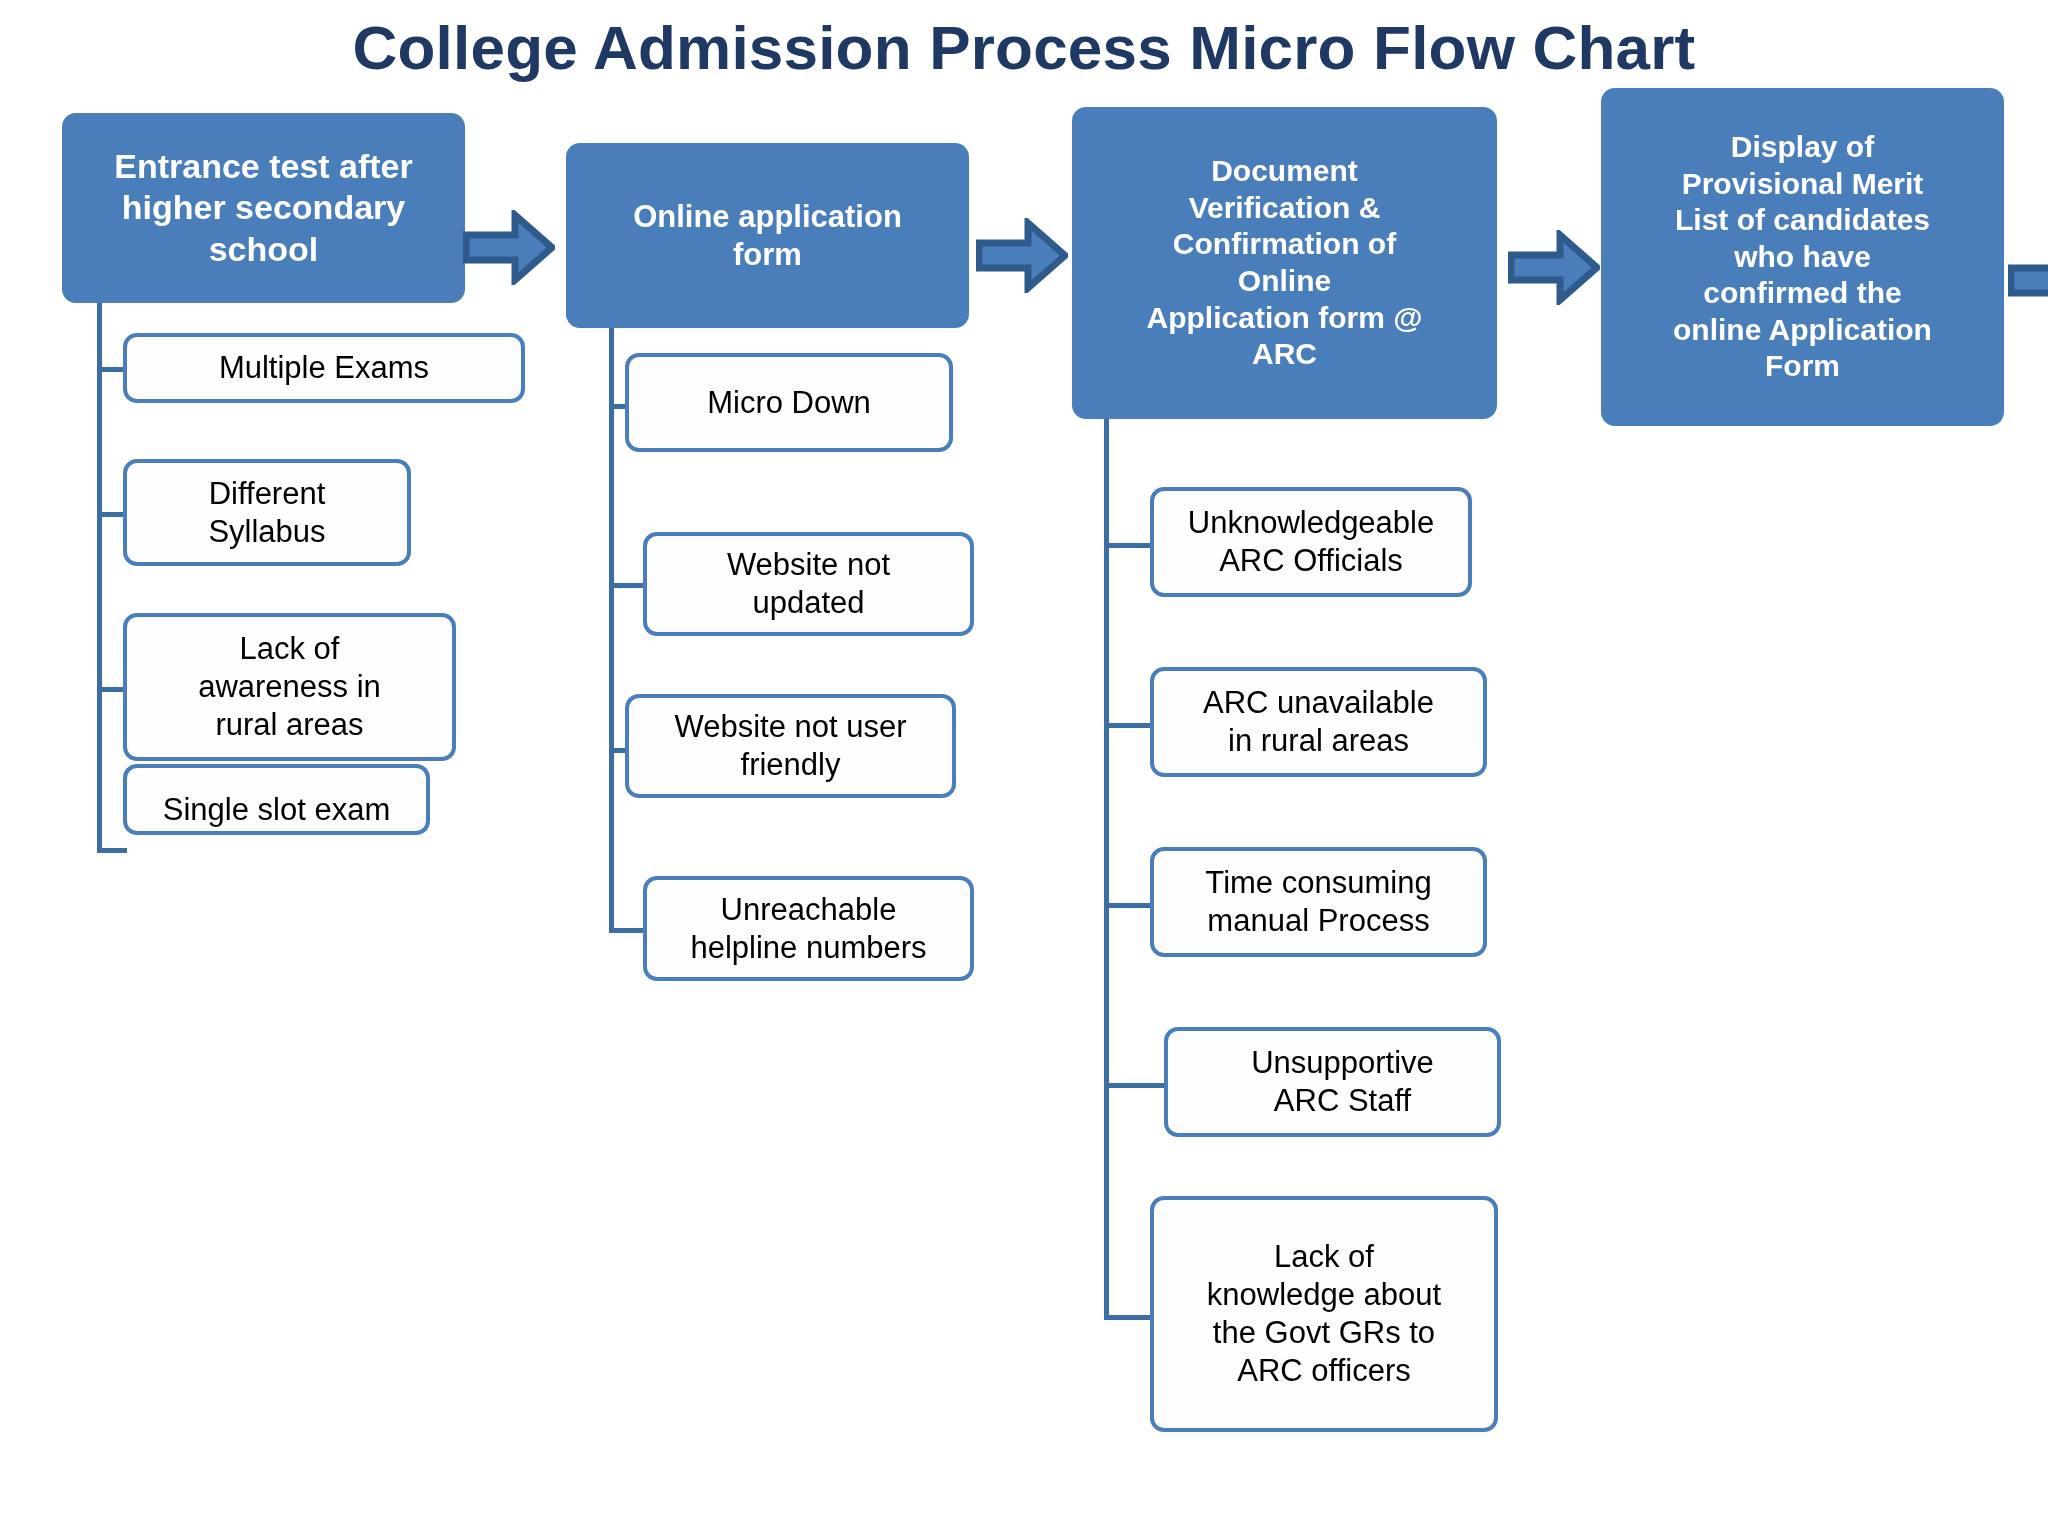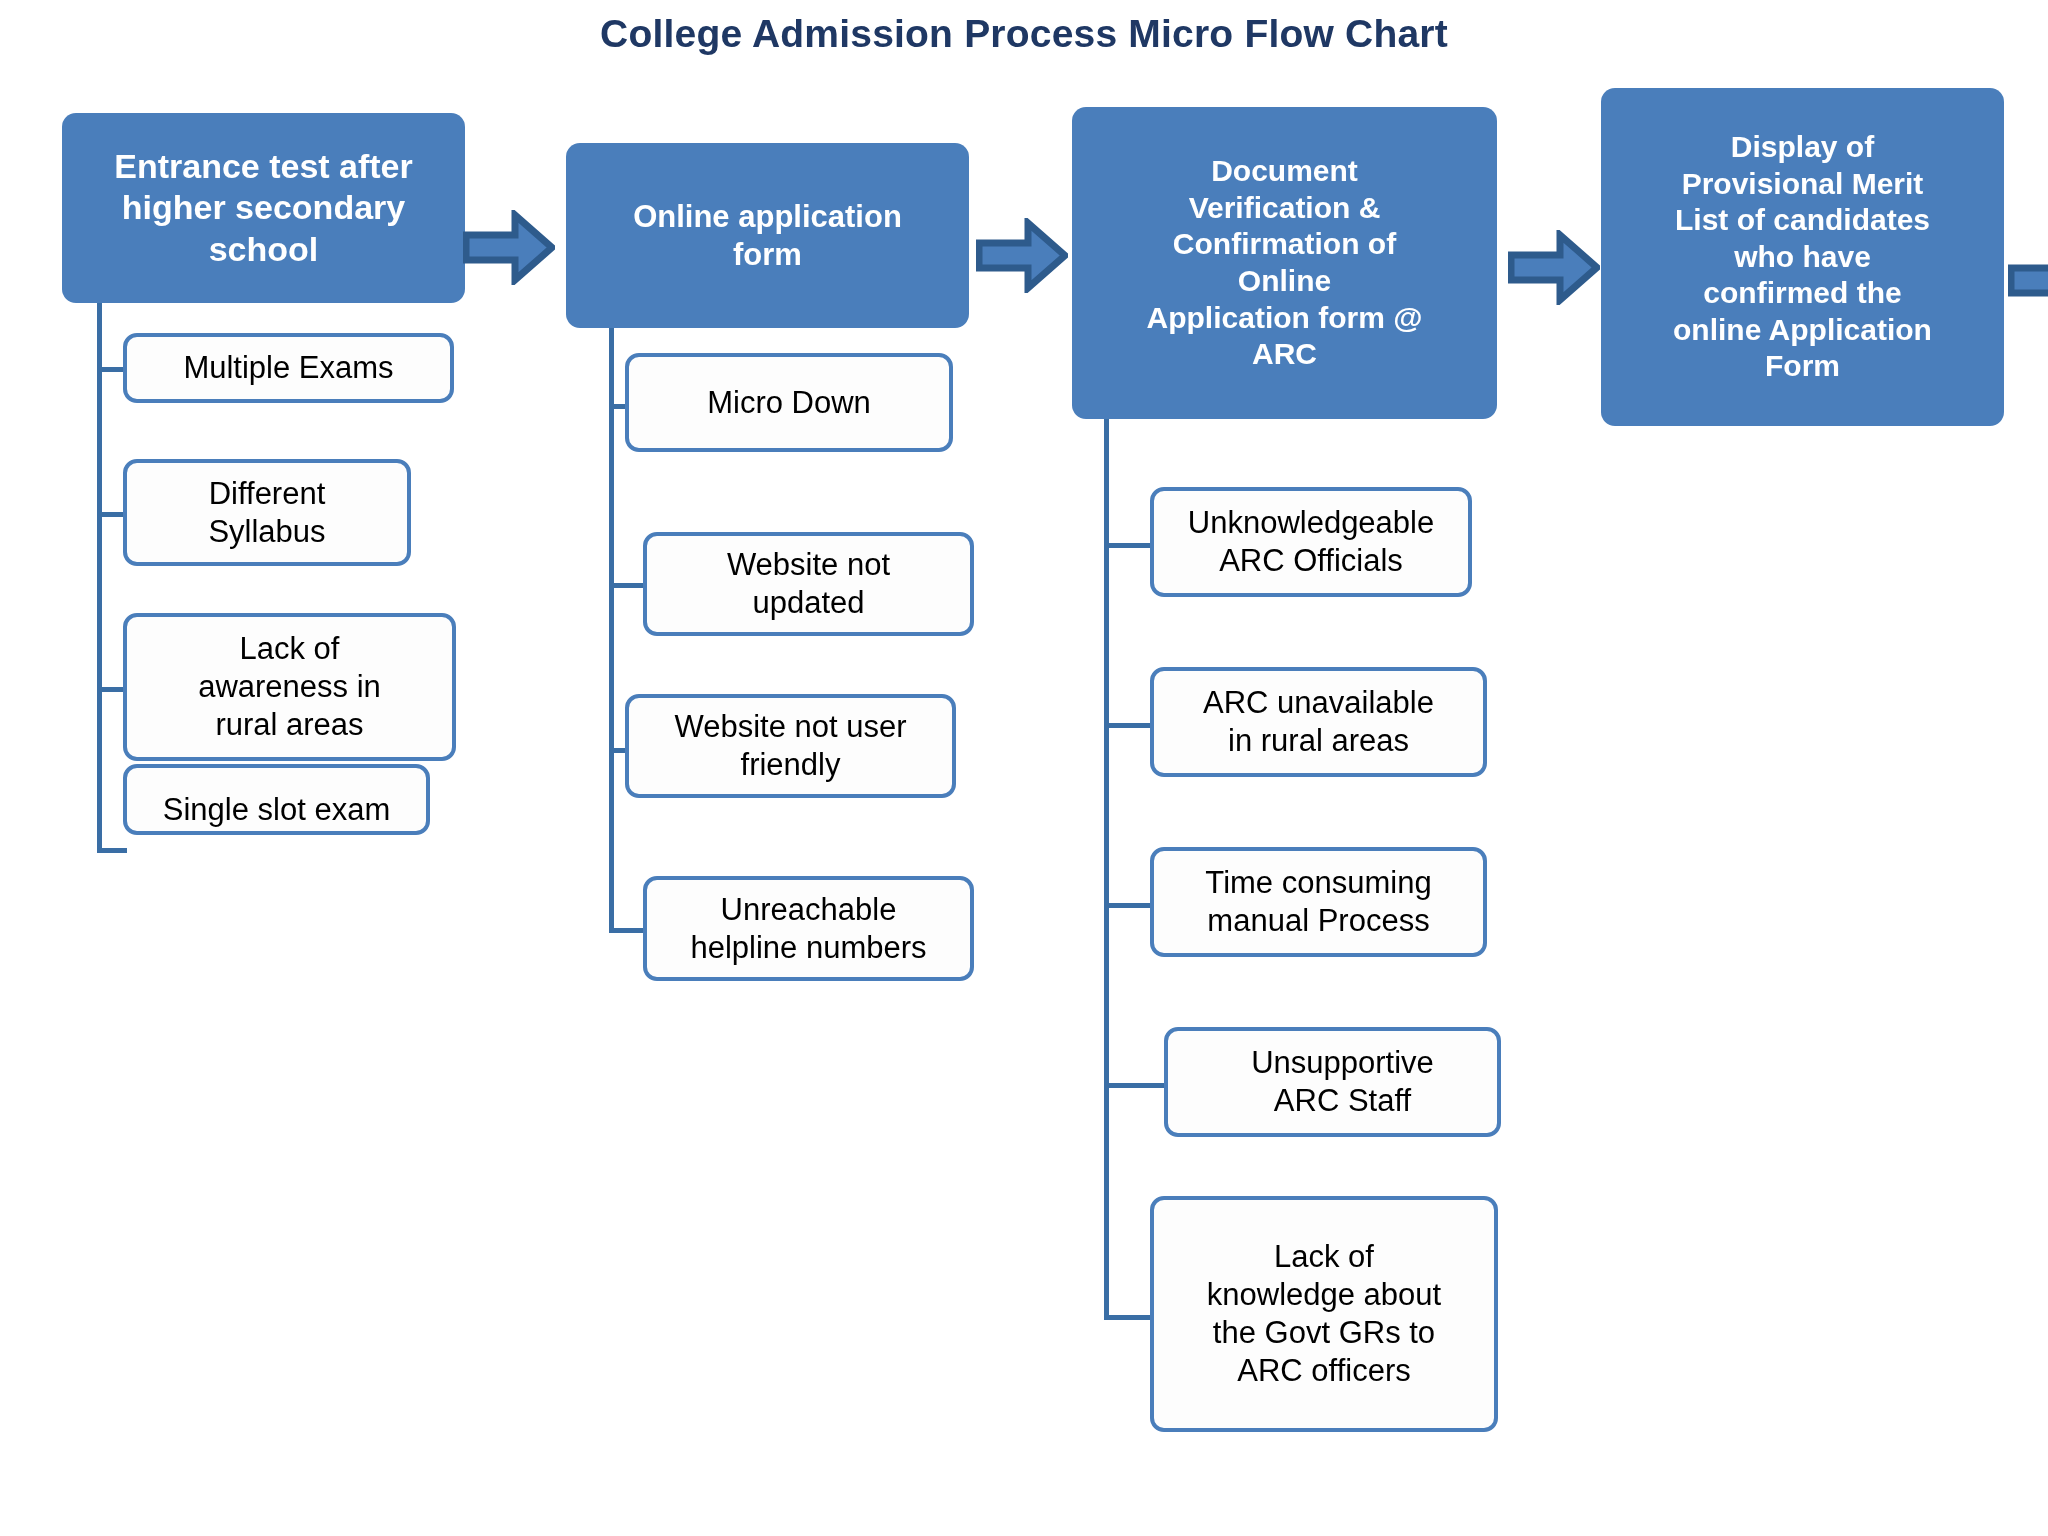--- a/index.html
+++ b/index.html
@@ -22,21 +22,21 @@
     background: #ffffff;
   }
 
   
   .chart-title {
     position: absolute;
     left: 0;
     top: 12px;
     width: 2048px;
     text-align: center;
-    font-size: 39px;
+    font-size: 62px;
     font-weight: bold;
     color: #1f3864;
     letter-spacing: 0.2px;
     white-space: nowrap;
   }
 
   
   .stage-box {
     position: absolute;
     background: #4a7ebb;
@@ -100,21 +100,21 @@
 higher secondary
 school</span>
   </div>
 
   <div class="trunk" style="left:97px; top:303px; height:550px;"></div>
   <div class="stub" style="left:97px; top:367px; width:30px;"></div>
   <div class="stub" style="left:97px; top:512px; width:30px;"></div>
   <div class="stub" style="left:97px; top:687px; width:30px;"></div>
   <div class="stub" style="left:97px; top:848px; width:30px;"></div>
 
-  <div class="issue-box" style="left:123px; top:333px; width:331px; height:70px;">
+  <div class="issue-box" style="left:123px; top:333px; width:402px; height:70px;">
     <span class="txt">Multiple Exams</span>
   </div>
   <div class="issue-box" style="left:123px; top:459px; width:288px; height:107px;">
     <span class="txt">Different
 Syllabus</span>
   </div>
   <div class="issue-box" style="left:123px; top:613px; width:333px; height:148px;">
     <span class="txt">Lack of
 awareness in
 rural areas</span>

